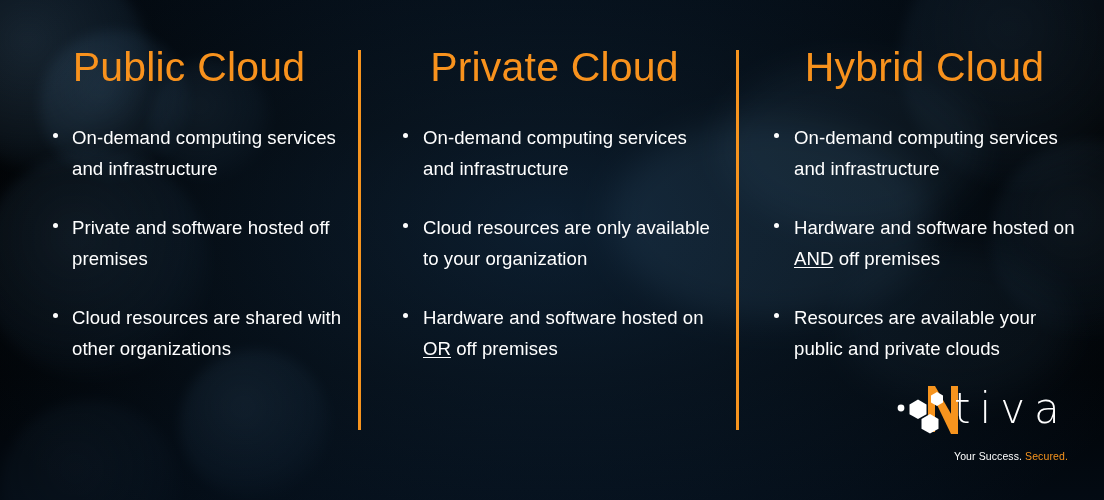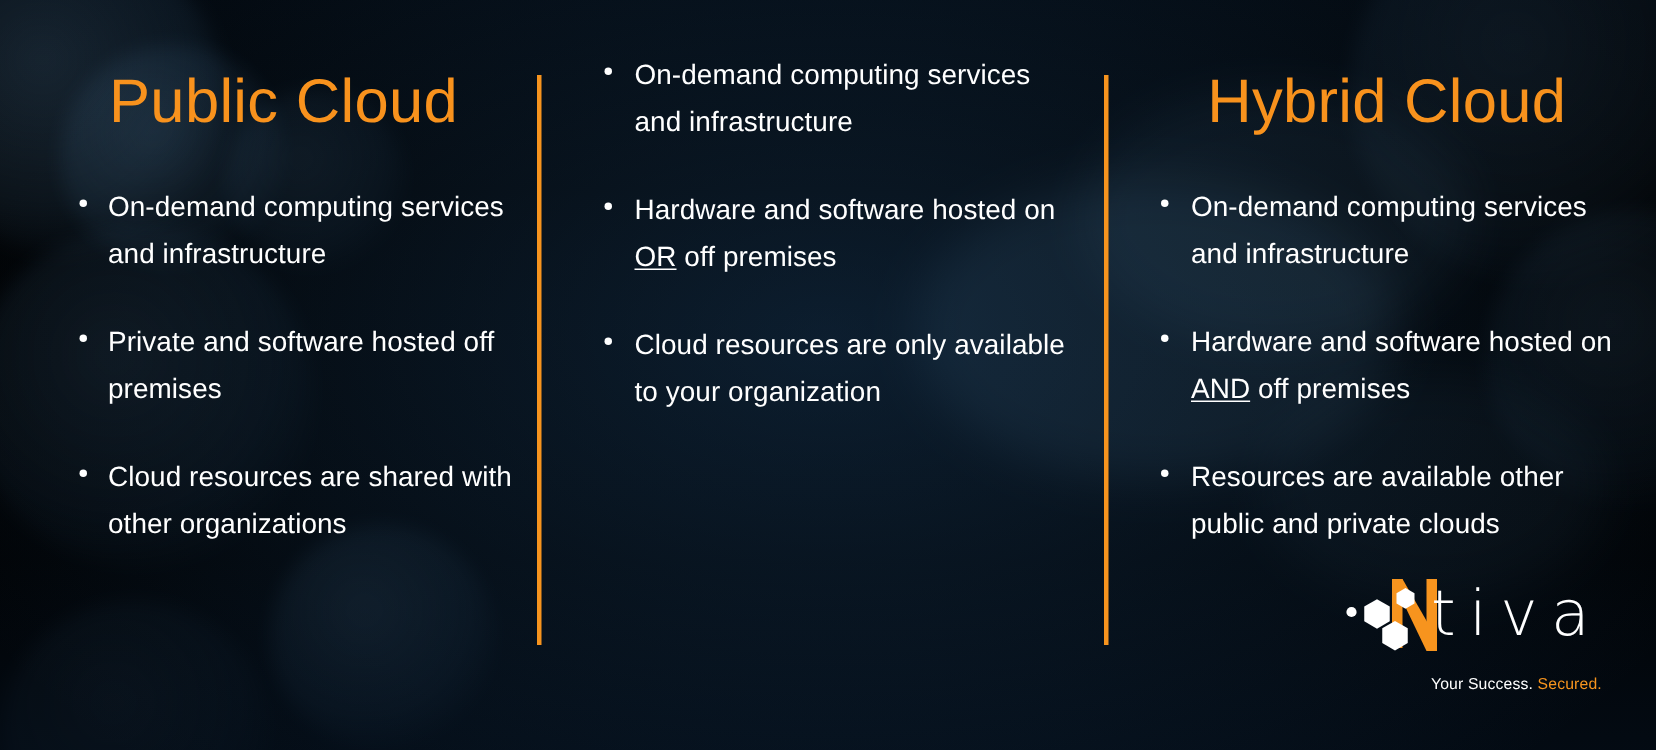--- a/index.html
+++ b/index.html
@@ -178,33 +178,34 @@
     <div class="col col-1">
       <h2 class="col-title">Public Cloud</h2>
       <ul class="bullets">
         <li><span>On-demand computing services and infrastructure</span></li>
         <li><span>Private and software hosted off premises</span></li>
         <li><span>Cloud resources are shared with other organizations</span></li>
       </ul>
     </div>
 
     <div class="col col-2">
+      <h2 class="col-title">Private Cloud</h2>
       <ul class="bullets">
         <li><span>On-demand computing services and infrastructure</span></li>
+        <li><span>Cloud resources are only available to your organization</span></li>
         <li><span>Hardware and software hosted on </span><u>OR</u><span> off premises</span></li>
-        <li><span>Cloud resources are only available to your organization</span></li>
       </ul>
     </div>
 
     <div class="col col-3">
       <h2 class="col-title">Hybrid Cloud</h2>
       <ul class="bullets">
         <li><span>On-demand computing services and infrastructure</span></li>
         <li><span>Hardware and software hosted on </span><u>AND</u><span> off premises</span></li>
-        <li><span>Resources are available other public and private clouds</span></li>
+        <li><span>Resources are available your public and private clouds</span></li>
       </ul>
     </div>
 
   </div>
 
   <div class="logo">
     <svg class="logo-mark" width="72" height="54" viewBox="0 0 72 54">
 
       <circle cx="5" cy="22" r="3.4" fill="#ffffff"></circle>
 

